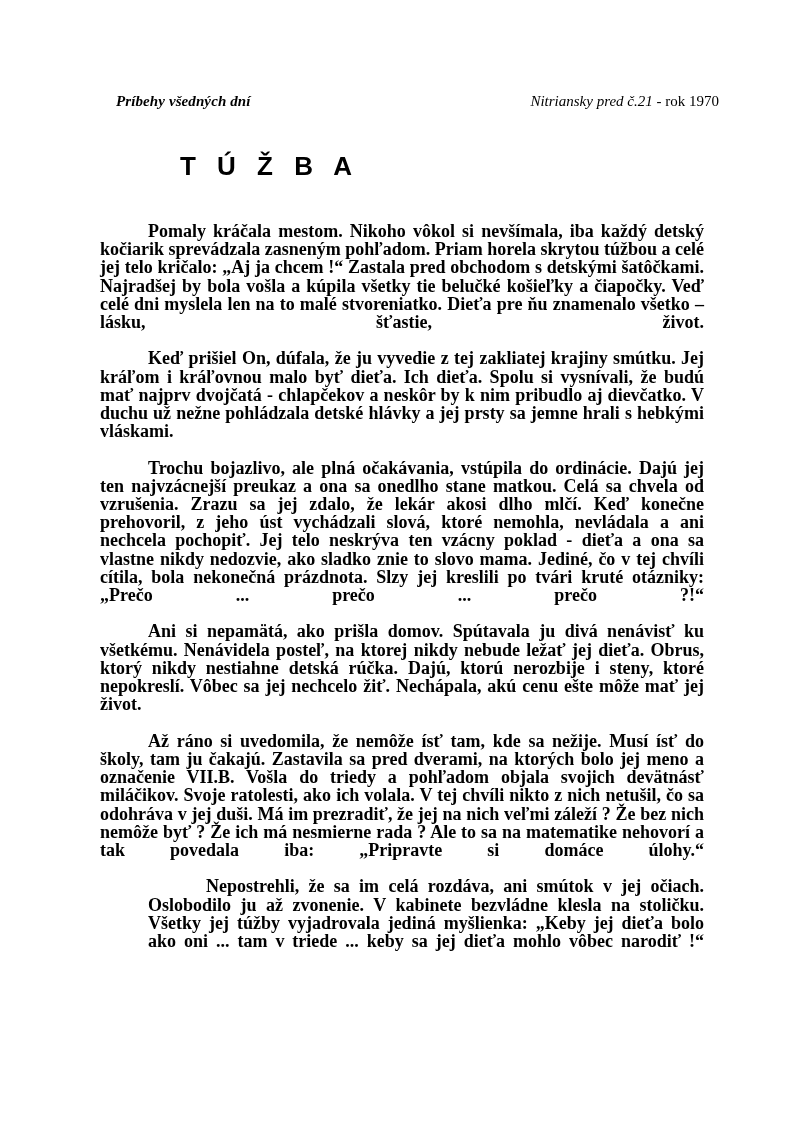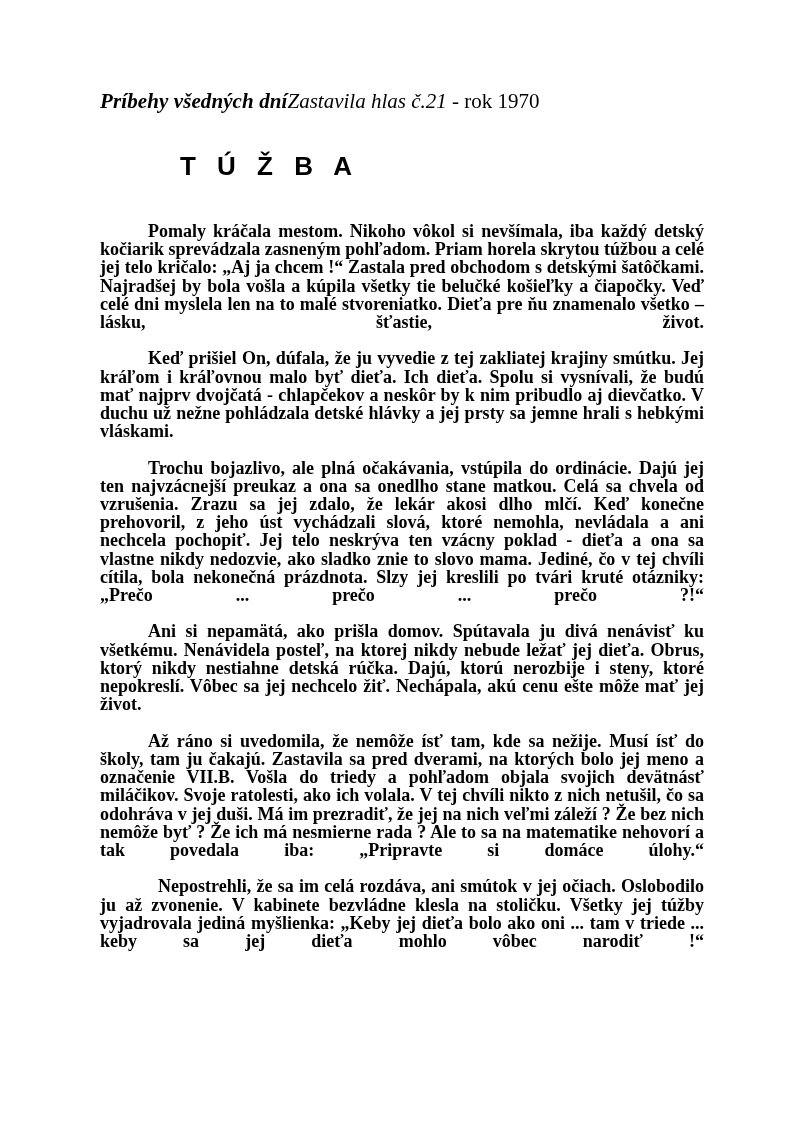--- a/index.html
+++ b/index.html
@@ -16,27 +16,27 @@
     width: 800px;
     height: 1131px;
     background: #ffffff;
     overflow: hidden;
     box-sizing: border-box;
   }
 
   
   .running-head {
     position: absolute;
-    left: 100px;
+    left: 116px;
     top: 92px;
     width: 603px;
     display: flex;
-    justify-content: flex-start;
+    justify-content: space-between;
     align-items: baseline;
-    font-size: 21px;
+    font-size: 15px;
     line-height: 18px;
     white-space: nowrap;
   }
   .head-left {
     font-weight: bold;
     font-style: italic;
     letter-spacing: 0.1px;
   }
   .head-right {
     font-weight: normal;
@@ -78,20 +78,21 @@
   .story p {
     margin: 0;
     text-indent: 48px;
     text-align: justify;
   }
   .story p.wide-indent {
     text-indent: 58px;
   }
   .story p:last-child {
     text-align: justify;
+    margin-left: 48px;
   }
 
   
   .story p::after {
     content: "";
     display: inline-block;
     width: 100%;
   }
 
   
@@ -111,21 +112,21 @@
   }
 </style>
 </head>
 <body>
 
 <div class="page">
 
   <div class="running-head">
     <div class="head-left">Príbehy všedných dní</div>
     <div class="head-right">
-      <span class="journal">Zastavila hlas č.21</span><span class="issue"> - rok 1970</span>
+      <span class="journal">Nitriansky pred č.21</span><span class="issue"> - rok 1970</span>
     </div>
   </div>
 
   <div class="title">T Ú Ž B A</div>
 
   <div class="story">
     <p>Pomaly kráčala mestom. Nikoho vôkol si nevšímala, iba každý detský kočiarik sprevádzala zasneným pohľadom. Priam horela skrytou túžbou a celé jej telo kričalo: „Aj ja chcem !“ Zastala pred obchodom s detskými  šatôčkami. Najradšej by bola vošla a kúpila všetky tie belučké košieľky a čiapočky. Veď celé dni myslela len na to malé stvoreniatko. Dieťa pre ňu znamenalo všetko – lásku, šťastie, život.</p>
     <p>Keď prišiel On, dúfala, že ju vyvedie z tej zakliatej krajiny smútku. Jej kráľom i kráľovnou malo byť dieťa. Ich dieťa. Spolu si vysnívali, že budú mať najprv dvojčatá  - chlapčekov a neskôr by k nim pribudlo aj dievčatko. V duchu už nežne pohládzala detské hlávky a jej prsty sa jemne hrali s hebkými vláskami.</p>
     <p>Trochu bojazlivo, ale plná očakávania, vstúpila do ordinácie. Dajú jej ten najvzácnejší preukaz a ona sa onedlho stane matkou. Celá sa chvela od vzrušenia. Zrazu sa jej zdalo, že lekár akosi dlho mlčí. Keď konečne prehovoril, z jeho úst vychádzali slová, ktoré nemohla, nevládala a ani nechcela pochopiť. Jej telo neskrýva ten vzácny poklad  - dieťa a ona sa vlastne nikdy nedozvie, ako sladko znie to slovo mama. Jediné, čo v tej chvíli cítila, bola nekonečná prázdnota. Slzy jej kreslili po tvári kruté otázniky: „Prečo ... prečo ... prečo ?!“</p>
     <p>Ani si nepamätá, ako prišla domov. Spútavala ju divá nenávisť ku všetkému. Nenávidela posteľ, na ktorej nikdy nebude ležať jej dieťa. Obrus, ktorý nikdy nestiahne detská rúčka. Dajú, ktorú nerozbije i steny, ktoré nepokreslí. Vôbec sa jej nechcelo žiť. Nechápala, akú cenu ešte môže mať jej život.</p>

